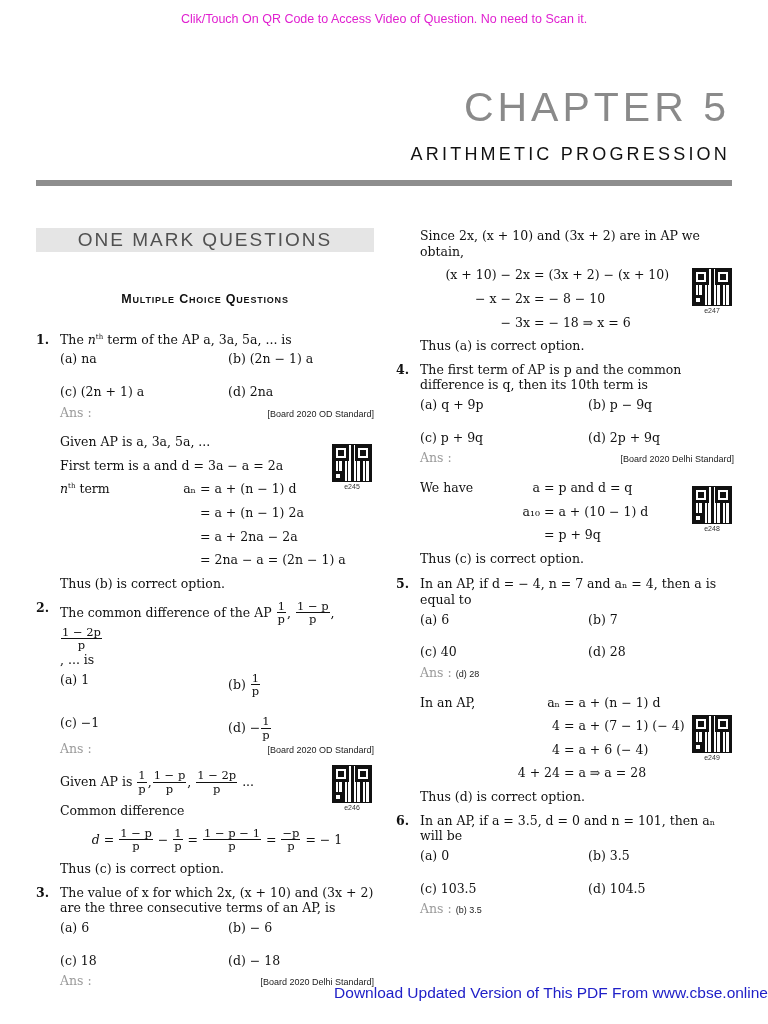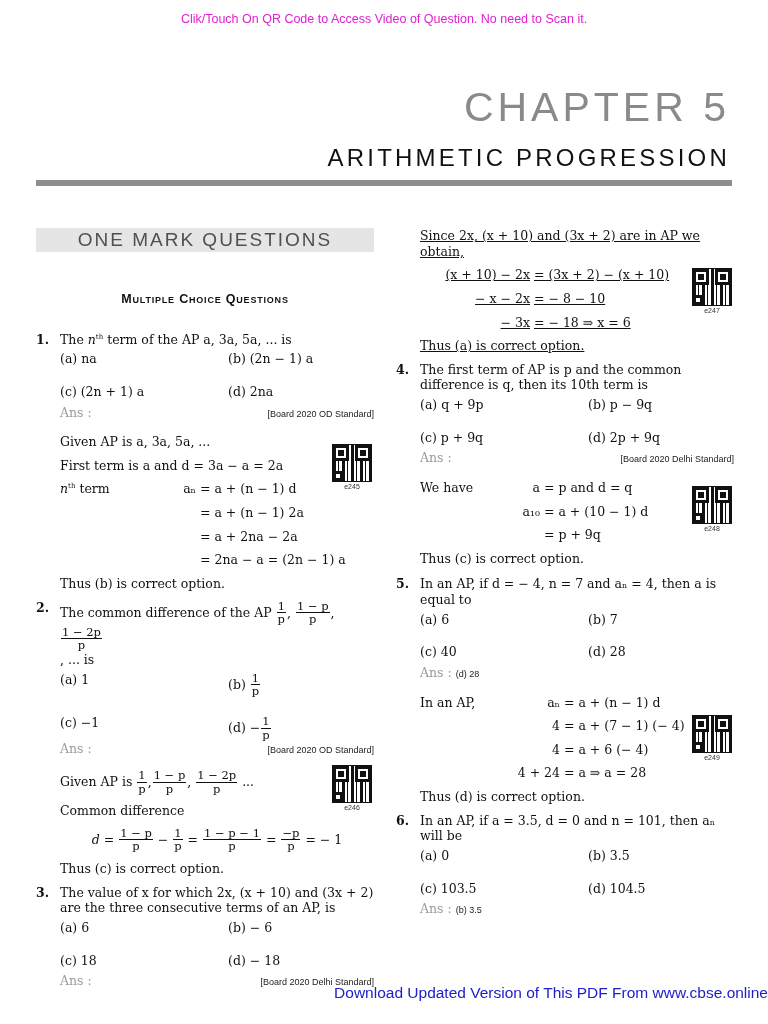--- a/index.html
+++ b/index.html
@@ -11,21 +11,21 @@
     font-family: "Liberation Sans", sans-serif; font-size: 12.5px; color: #e020d0;
     cursor: pointer;
   }
   .chapter {
     position: absolute; top: 84px; right: 38px;
     font-family: "Liberation Sans", sans-serif; font-size: 41px; letter-spacing: 4px;
     color: #8a8a8a; font-weight: normal;
   }
   .chapter-title {
     position: absolute; top: 144px; right: 38px;
-    font-family: "Liberation Sans", sans-serif; font-size: 24px; letter-spacing: 3.2px;
+    font-family: "Liberation Sans", sans-serif; font-size: 18px; letter-spacing: 3.2px;
     color: #111;
   }
   .rule {
     position: absolute; top: 180px; left: 36px; width: 696px; height: 6px; background: #8e8e8e;
   }
 
   .col { position: absolute; top: 224px; width: 338px; font-size: 12.5px; line-height: 1.25; }
   .col-left { left: 36px; }
   .col-right { left: 396px; width: 338px; }
 
@@ -232,21 +232,21 @@
       <span class="opt">(d)  − 18</span>
     </div>
     <div class="ans-row">
       <span class="ans-label">Ans :</span>
       <span class="board">[Board 2020 Delhi Standard]</span>
     </div>
   </div>
 </div>
 
 <div class="col col-right">
-  <div class="sol" style="margin-top:4px;text-decoration:underline;">
+  <div class="sol" style="margin-top:4px;">
     <p>Since 2x, (x + 10) and (3x + 2) are in AP we obtain,</p>
     <div class="eqs">
       <div class="eq-line">
           <span class="eq-lhs" style="width:110px">(x + 10) − 2x</span>
           <span class="eq-rhs">= (3x + 2) − (x + 10)</span>
         </div>
       <div class="eq-line">
           <span class="eq-lhs" style="width:110px">− x − 2x</span>
           <span class="eq-rhs">= − 8 − 10</span>
         </div>

